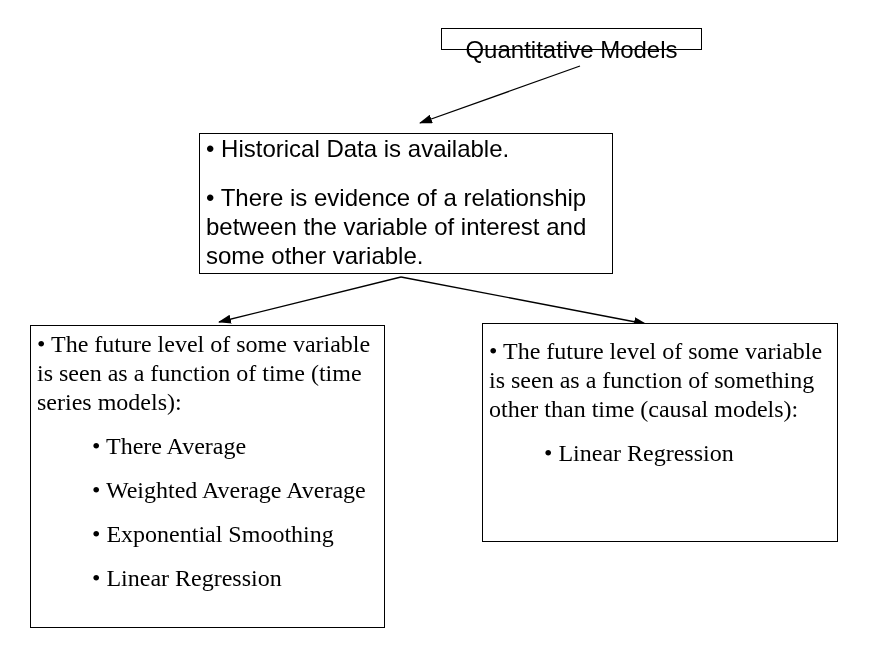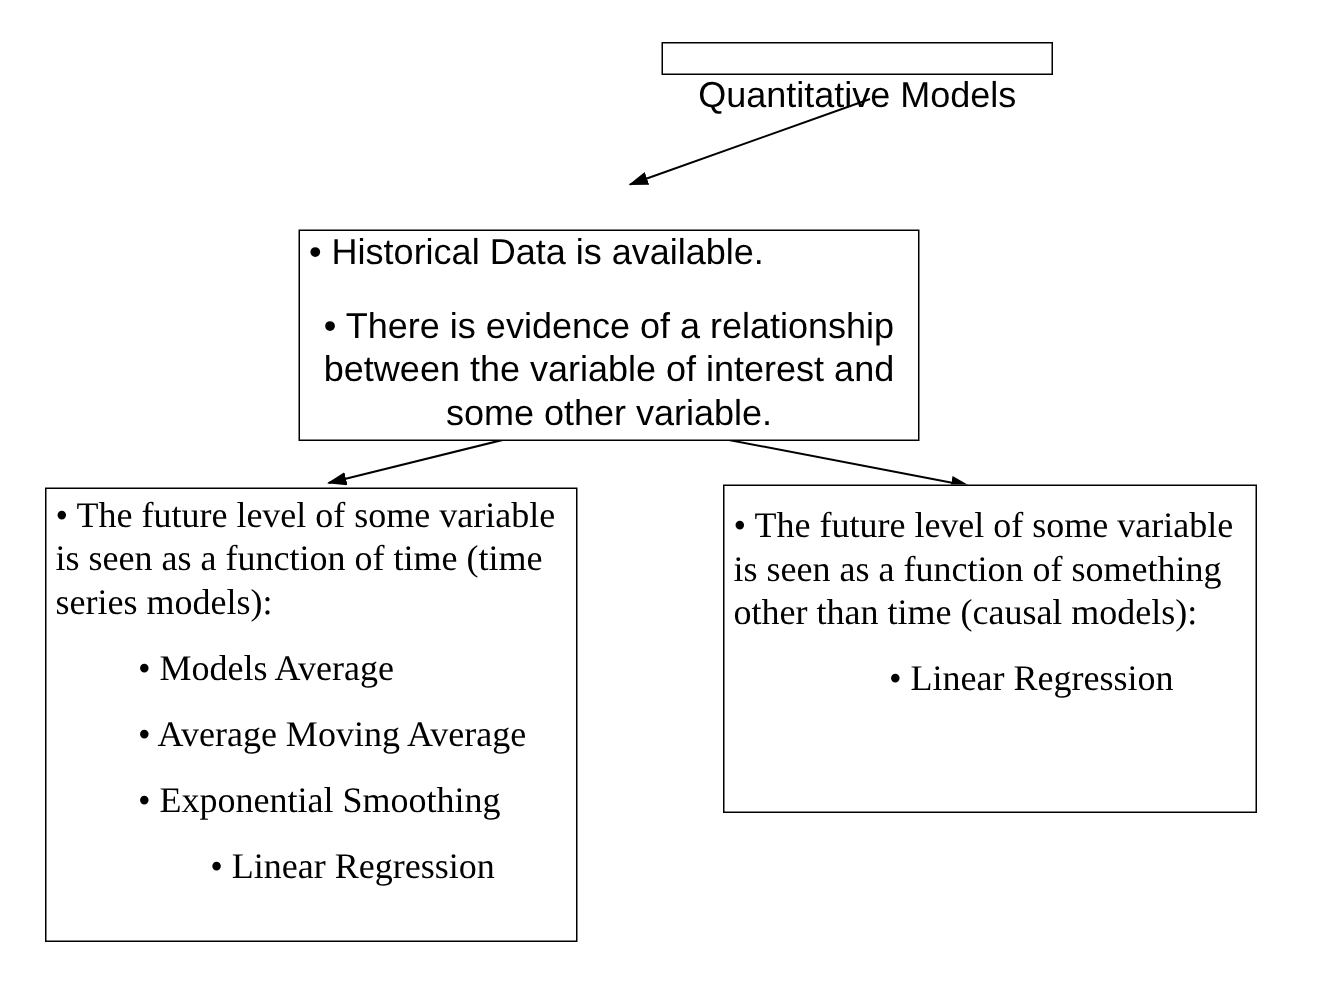--- a/index.html
+++ b/index.html
@@ -38,48 +38,46 @@
     font-size:24px;
     line-height:29px;
   }
   .box p{
     margin:0;
   }
   .title-box{
     left:441px; top:28px;
     width:261px; height:22px;
     text-align:center;
-    padding-top:20px;
+    padding-top:6px;
   }
   .conditions-box{
     left:199px; top:133px;
     width:414px; height:141px;
     padding:0 6px 4px 6px;
-    margin-top:20px;
   }
   .conditions-box p{
     margin-bottom:20px;
   }
   .ts-box{
     left:30px; top:325px;
     width:355px; height:303px;
     padding:4px 6px 4px 6px;
   }
   .causal-box{
     left:482px; top:323px;
     width:356px; height:219px;
     padding:13px 6px 4px 6px;
   }
   .ts-box p, .causal-box p{
     margin-bottom:15px;
     font-family:Liberation Serif, serif;
   }
   .box p:last-child{
     margin-bottom:0;
-    text-align:center;
   }
   .sub{
     padding-left:43px;
     text-indent:12px;
   }
 </style>
 </head>
 <body>
 
 <div class="canvas">
@@ -99,22 +97,22 @@
     <span>Quantitative Models</span>
   </div>
 
   <div class="box conditions-box">
     <p>• Historical Data is available.</p>
     <p>• There is evidence of a relationship between the variable of interest and some other variable.</p>
   </div>
 
   <div class="box ts-box">
     <p>• The future level of some variable is seen as a function of time (time series models):</p>
-    <p class="sub">• Models Average</p>
-    <p class="sub">• Average Moving Average</p>
+    <p class="sub">• There Average</p>
+    <p class="sub">• Weighted Average Average</p>
     <p class="sub">• Exponential Smoothing</p>
     <p class="sub">• Linear Regression</p>
   </div>
 
   <div class="box causal-box">
     <p>• The future level of some variable is seen as a function of something other than time (causal models):</p>
     <p class="sub">• Linear Regression</p>
   </div>
 
 </div>

